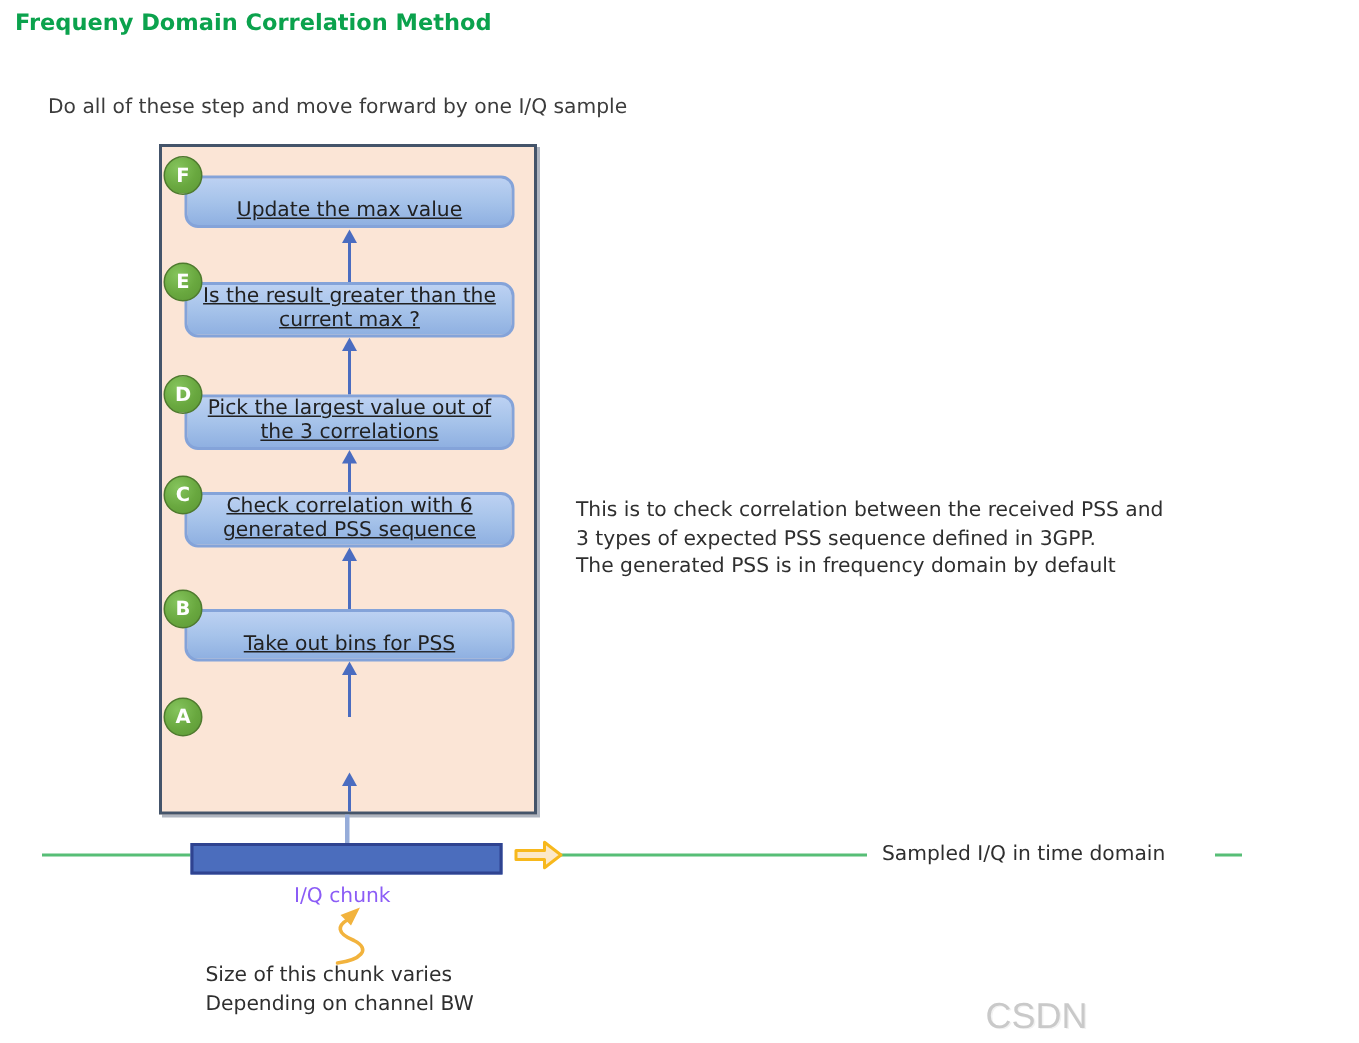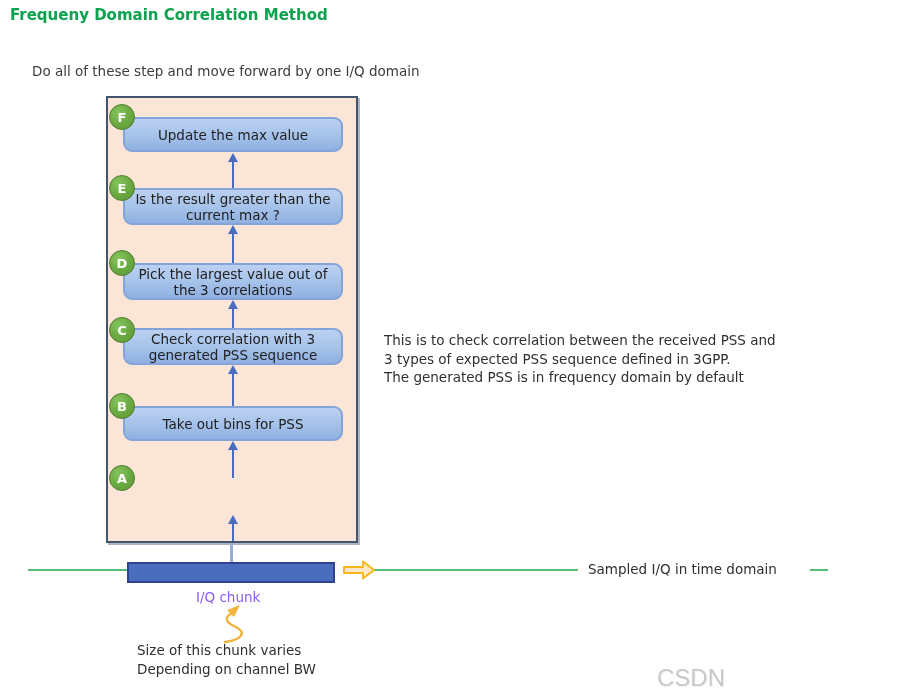--- a/index.html
+++ b/index.html
@@ -23,23 +23,24 @@
   
   #flow-container {
     left:106px; top:96px; width:252px; height:447px; box-sizing:border-box;
     background:#fbe5d6; border:2px solid #44546a;
     box-shadow:2px 2px 0 rgba(110,120,140,0.55);
   }
   .step {
     position:absolute; left:15px; width:220px; box-sizing:border-box;
     border:2px solid #84a3d9; border-radius:9px;
     background:linear-gradient(180deg,#bcd1f2 0%,#a6c3ea 50%,#8fb0e1 100%);
-    display:flex; align-items:center; justify-content:center; text-align:center;
+    display:flex; align-items:flex-end; justify-content:center; text-align:center;
     font-size:13.5px; line-height:16px; color:#212121; padding:2px 8px;
     z-index:2;
+    text-decoration:underline;
   }
   .badge {
     position:absolute; left:1px; width:26px; height:26px; box-sizing:border-box;
     border-radius:50%;
     background:radial-gradient(circle at 35% 30%, #85c45d 0%, #69a83f 55%, #5c9836 100%);
     border:1.5px solid #4e7a2e;
     color:#ffffff; font-size:13px; font-weight:bold;
     display:flex; align-items:center; justify-content:center; z-index:3;
   }
   .flow-arrow { position:absolute; left:120px; width:10px; z-index:1; }
@@ -79,21 +80,21 @@
     font-family:"Liberation Sans",sans-serif;
     text-shadow:1px 1px 0 #f2f2f2;
   }
 </style>
 </head>
 <body>
 
 <div id="screen">
 
   <div id="page-title" class="abs">Frequeny Domain Correlation Method</div>
-  <div id="subtitle" class="abs">Do all of these step and move forward by one I/Q domain</div>
+  <div id="subtitle" class="abs">Do all of these step and move forward by one I/Q sample</div>
 
   <div id="flow-container" class="abs">
 
     <div class="step" style="top:19px;height:35px">
       <span>Update the max value</span>
     </div>
     <div class="badge" style="top:6px">F</div>
 
     <div class="flow-arrow" style="top:55px;height:35px"></div>
 
@@ -105,21 +106,21 @@
     <div class="flow-arrow" style="top:127px;height:38px"></div>
 
     <div class="step" style="top:165px;height:37px">
       <span>Pick the largest value out of the 3 correlations</span>
     </div>
     <div class="badge" style="top:152px">D</div>
 
     <div class="flow-arrow" style="top:202px;height:28px"></div>
 
     <div class="step" style="top:230px;height:37px">
-      <span>Check correlation with 3 generated PSS sequence</span>
+      <span>Check correlation with 6 generated PSS sequence</span>
     </div>
     <div class="badge" style="top:219px">C</div>
 
     <div class="flow-arrow" style="top:267px;height:41px"></div>
 
     <div class="step" style="top:308px;height:35px">
       <span>Take out bins for PSS</span>
     </div>
     <div class="badge" style="top:295px">B</div>
 

